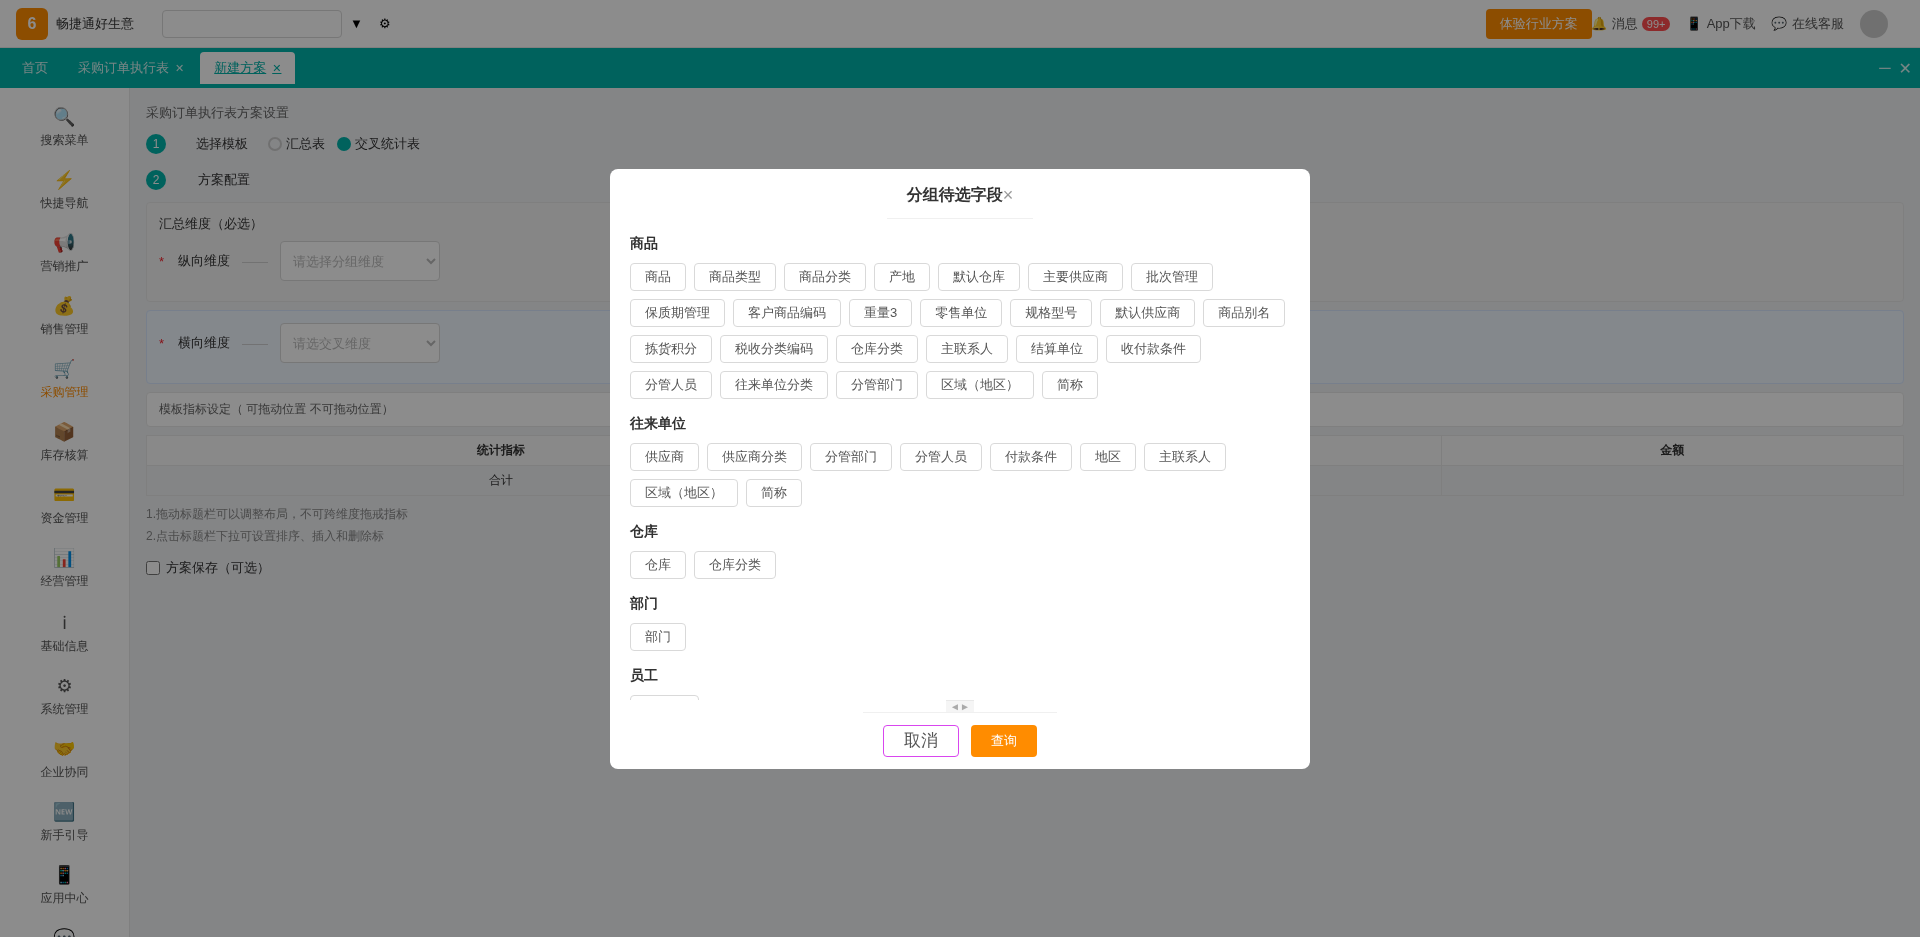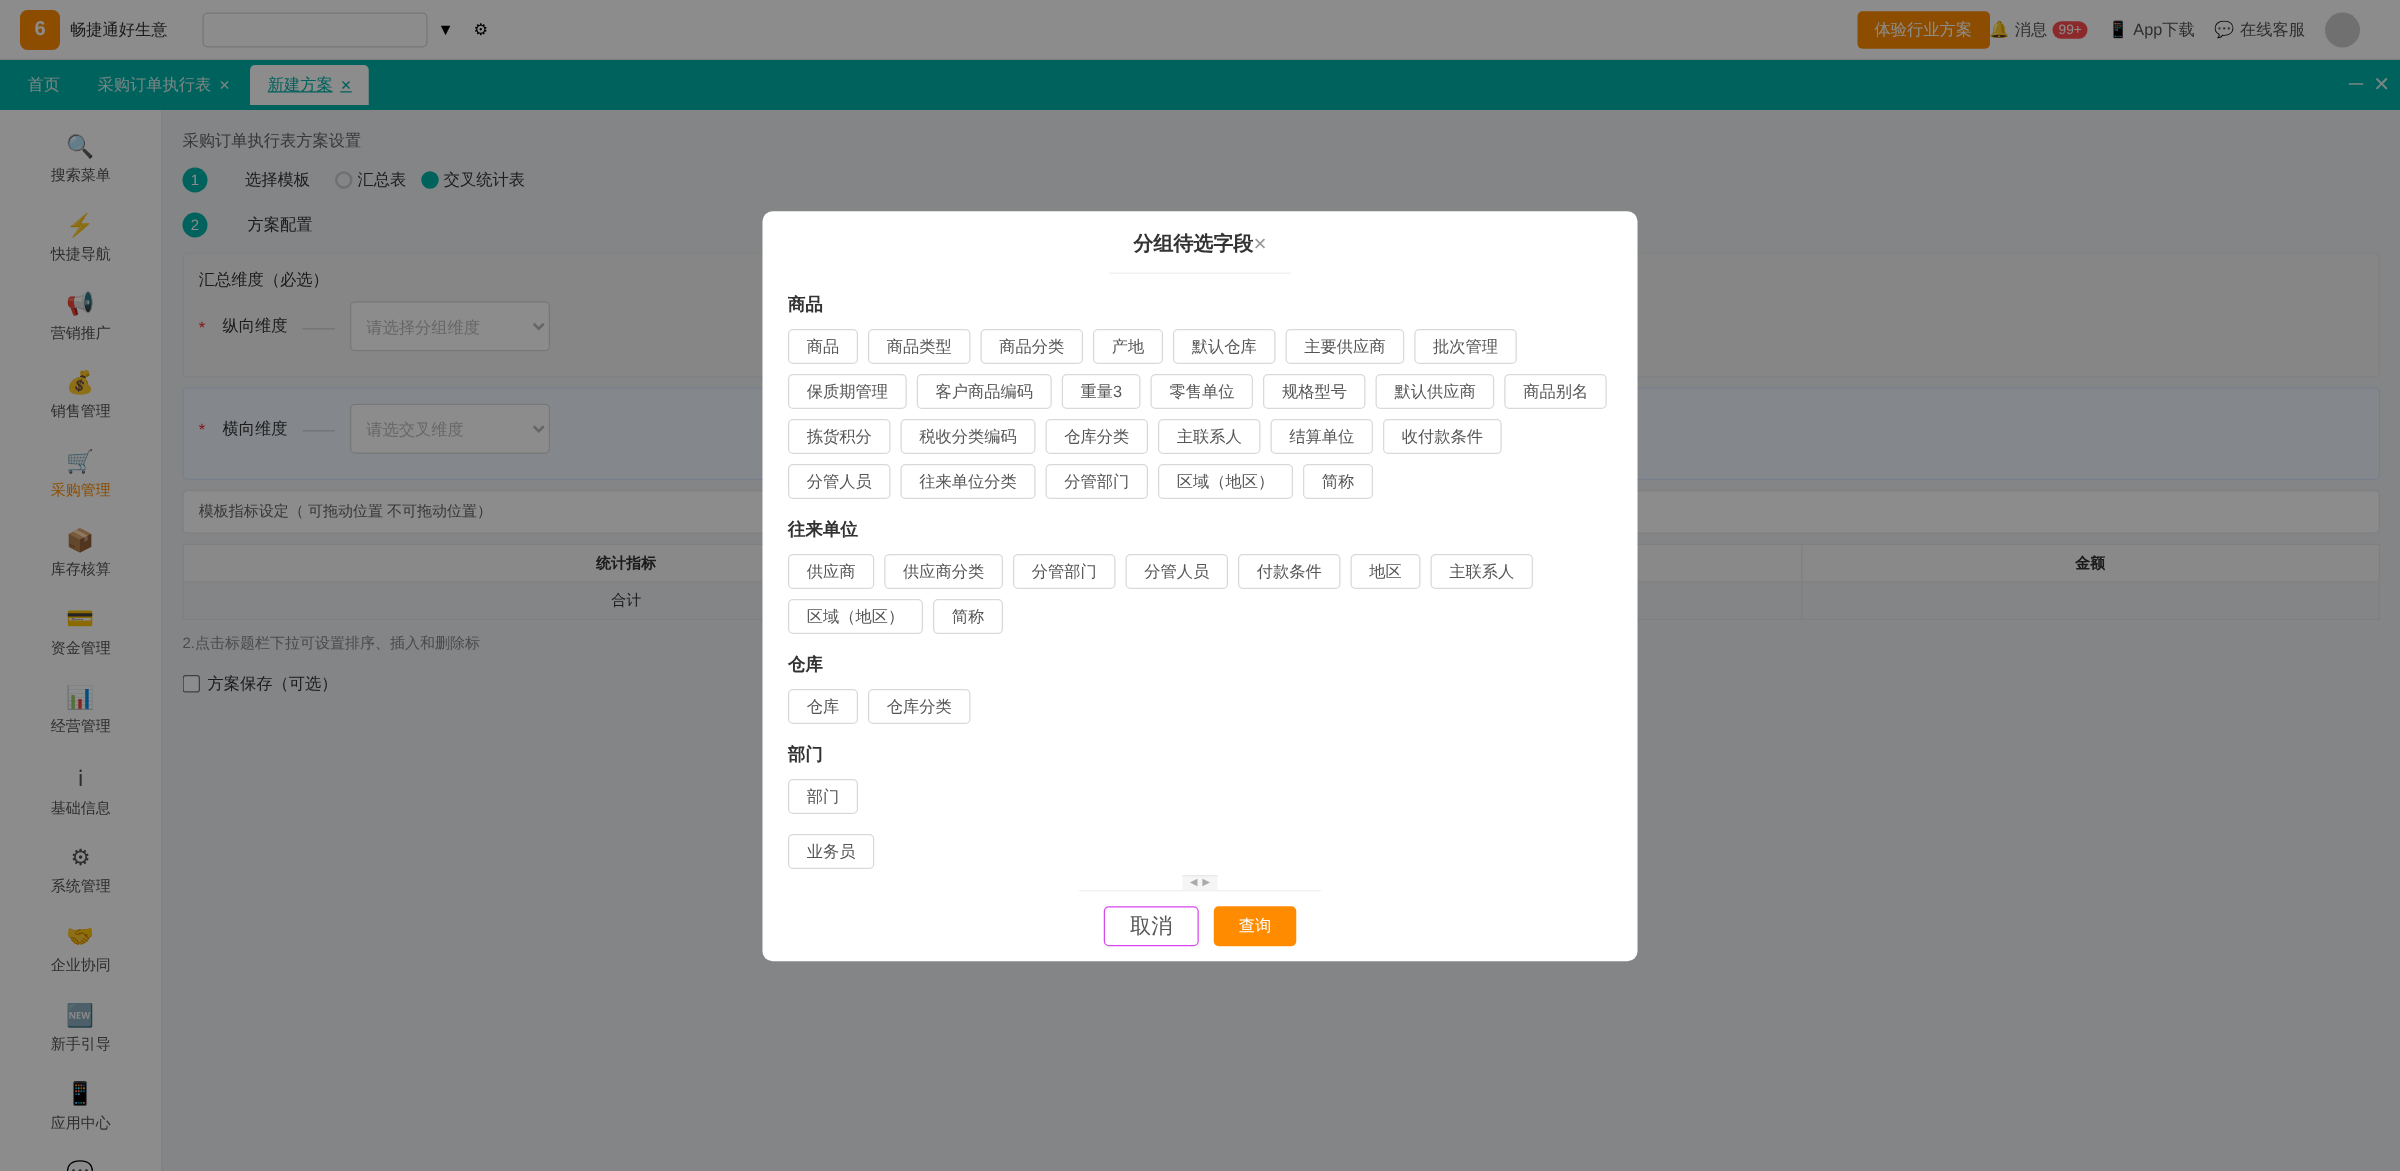--- a/index.html
+++ b/index.html
@@ -276,20 +276,21 @@
       <tbody>
         <tr>
           <td>合计</td>
           <td>合计</td>
           <td></td>
         </tr>
       </tbody>
     </table>
 
     <div class="hint-text">
+      <div>1.拖动标题栏可以调整布局，不可跨维度拖戒指标</div>
       <div>2.点击标题栏下拉可设置排序、插入和删除标</div>
     </div>
 
     <div class="save-option">
       <input type="checkbox" class="checkbox" style="">
       <span>方案保存（可选）</span>
     </div>
   </div>
 </div>
 
@@ -356,20 +357,21 @@
       </div>
 
       <div class="field-section">
         <div class="field-section-title">部门</div>
         <div class="field-tags">
           <span class="field-tag">部门</span>
         </div>
       </div>
 
       <div class="field-section">
+        <div class="field-section-title">员工</div>
         <div class="field-tags">
           <span class="field-tag">业务员</span>
         </div>
       </div>
 
     </div>
 
     <div class="modal-scroll-bottom">
       <span style="font-size:10px;color:#aaa;">◄</span>
       <div class="h-scrollbar">

